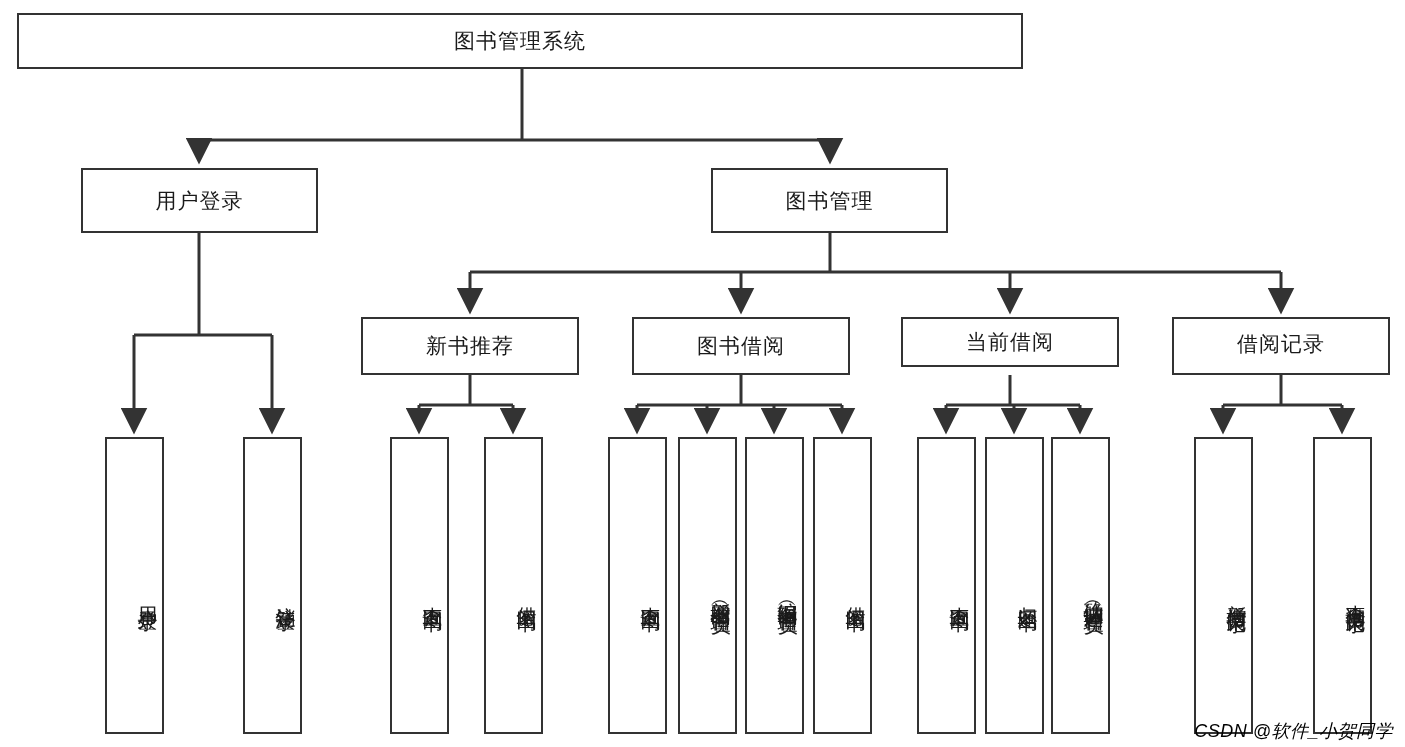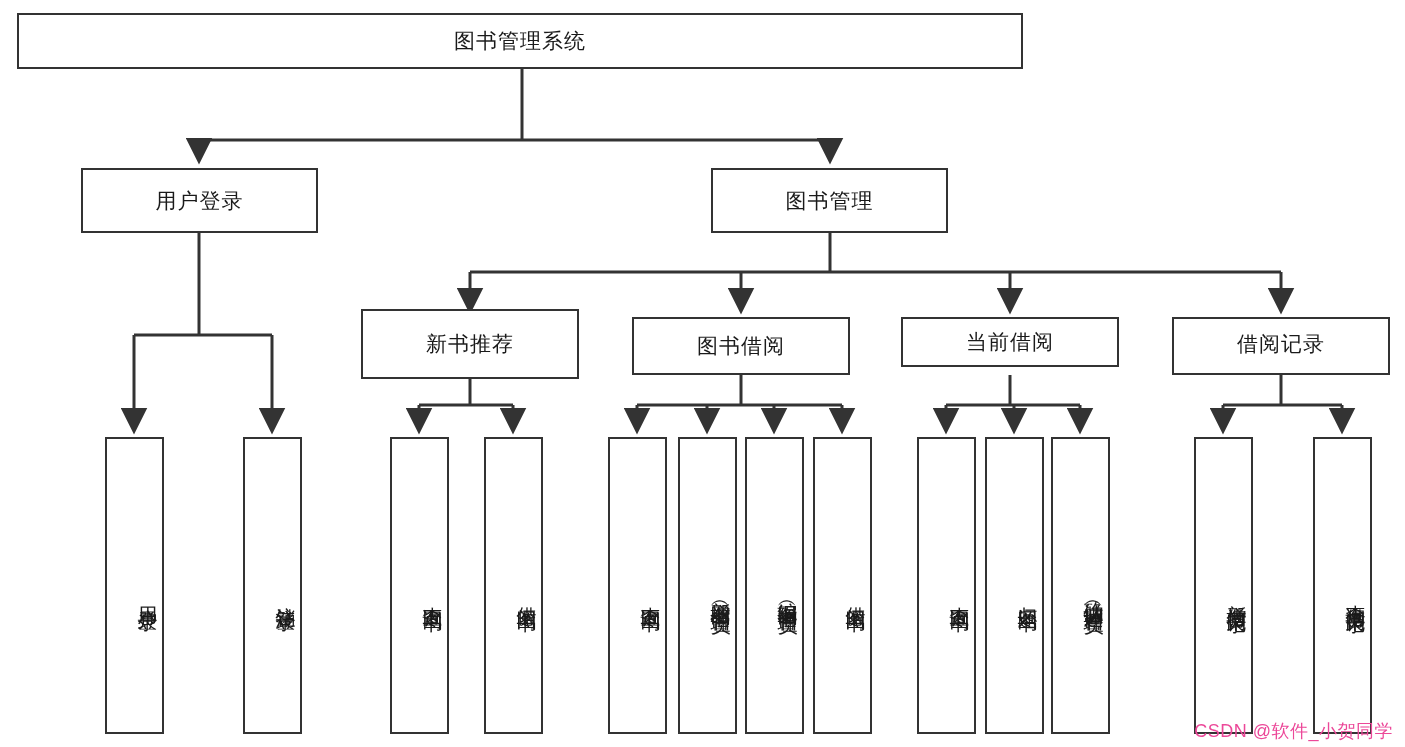--- a/index.html
+++ b/index.html
@@ -51,23 +51,24 @@
   }
   .node-label {
     display: block;
     white-space: nowrap;
   }
   .watermark {
     position: absolute;
     right: 12px;
     bottom: 4px;
     font-size: 18px;
-    color: #ec4899;
+    color: #000000;
     white-space: nowrap;
     letter-spacing: 0.5px;
+    font-style: italic;
   }
 </style>
 </head>
 <body>
 
 <div id="canvas">
 
   <svg id="wires" viewBox="0 0 1405 747" xmlns="http://www.w3.org/2000/svg">
     <defs>
       <marker id="arrow" viewBox="0 0 12 12" refX="10" refY="6" markerWidth="9" markerHeight="9" orient="auto-start-reverse">
@@ -122,21 +123,21 @@
     <span class="node-label">图书管理系统</span>
   </div>
 
   <div class="node horiz" style="left:81px;top:168px;width:237px;height:65px;">
     <span class="node-label">用户登录</span>
   </div>
   <div class="node horiz" style="left:711px;top:168px;width:237px;height:65px;">
     <span class="node-label">图书管理</span>
   </div>
 
-  <div class="node horiz" style="left:361px;top:309px;width:218px;height:70px;">
+  <div class="node horiz" style="left:361px;top:317px;width:218px;height:58px;">
     <span class="node-label">新书推荐</span>
   </div>
   <div class="node horiz" style="left:632px;top:317px;width:218px;height:58px;">
     <span class="node-label">图书借阅</span>
   </div>
   <div class="node horiz" style="left:901px;top:317px;width:218px;height:50px;">
     <span class="node-label">当前借阅</span>
   </div>
   <div class="node horiz" style="left:1172px;top:317px;width:218px;height:58px;font-family:Liberation Mono, monospace;">
     <span class="node-label">借阅记录</span>

